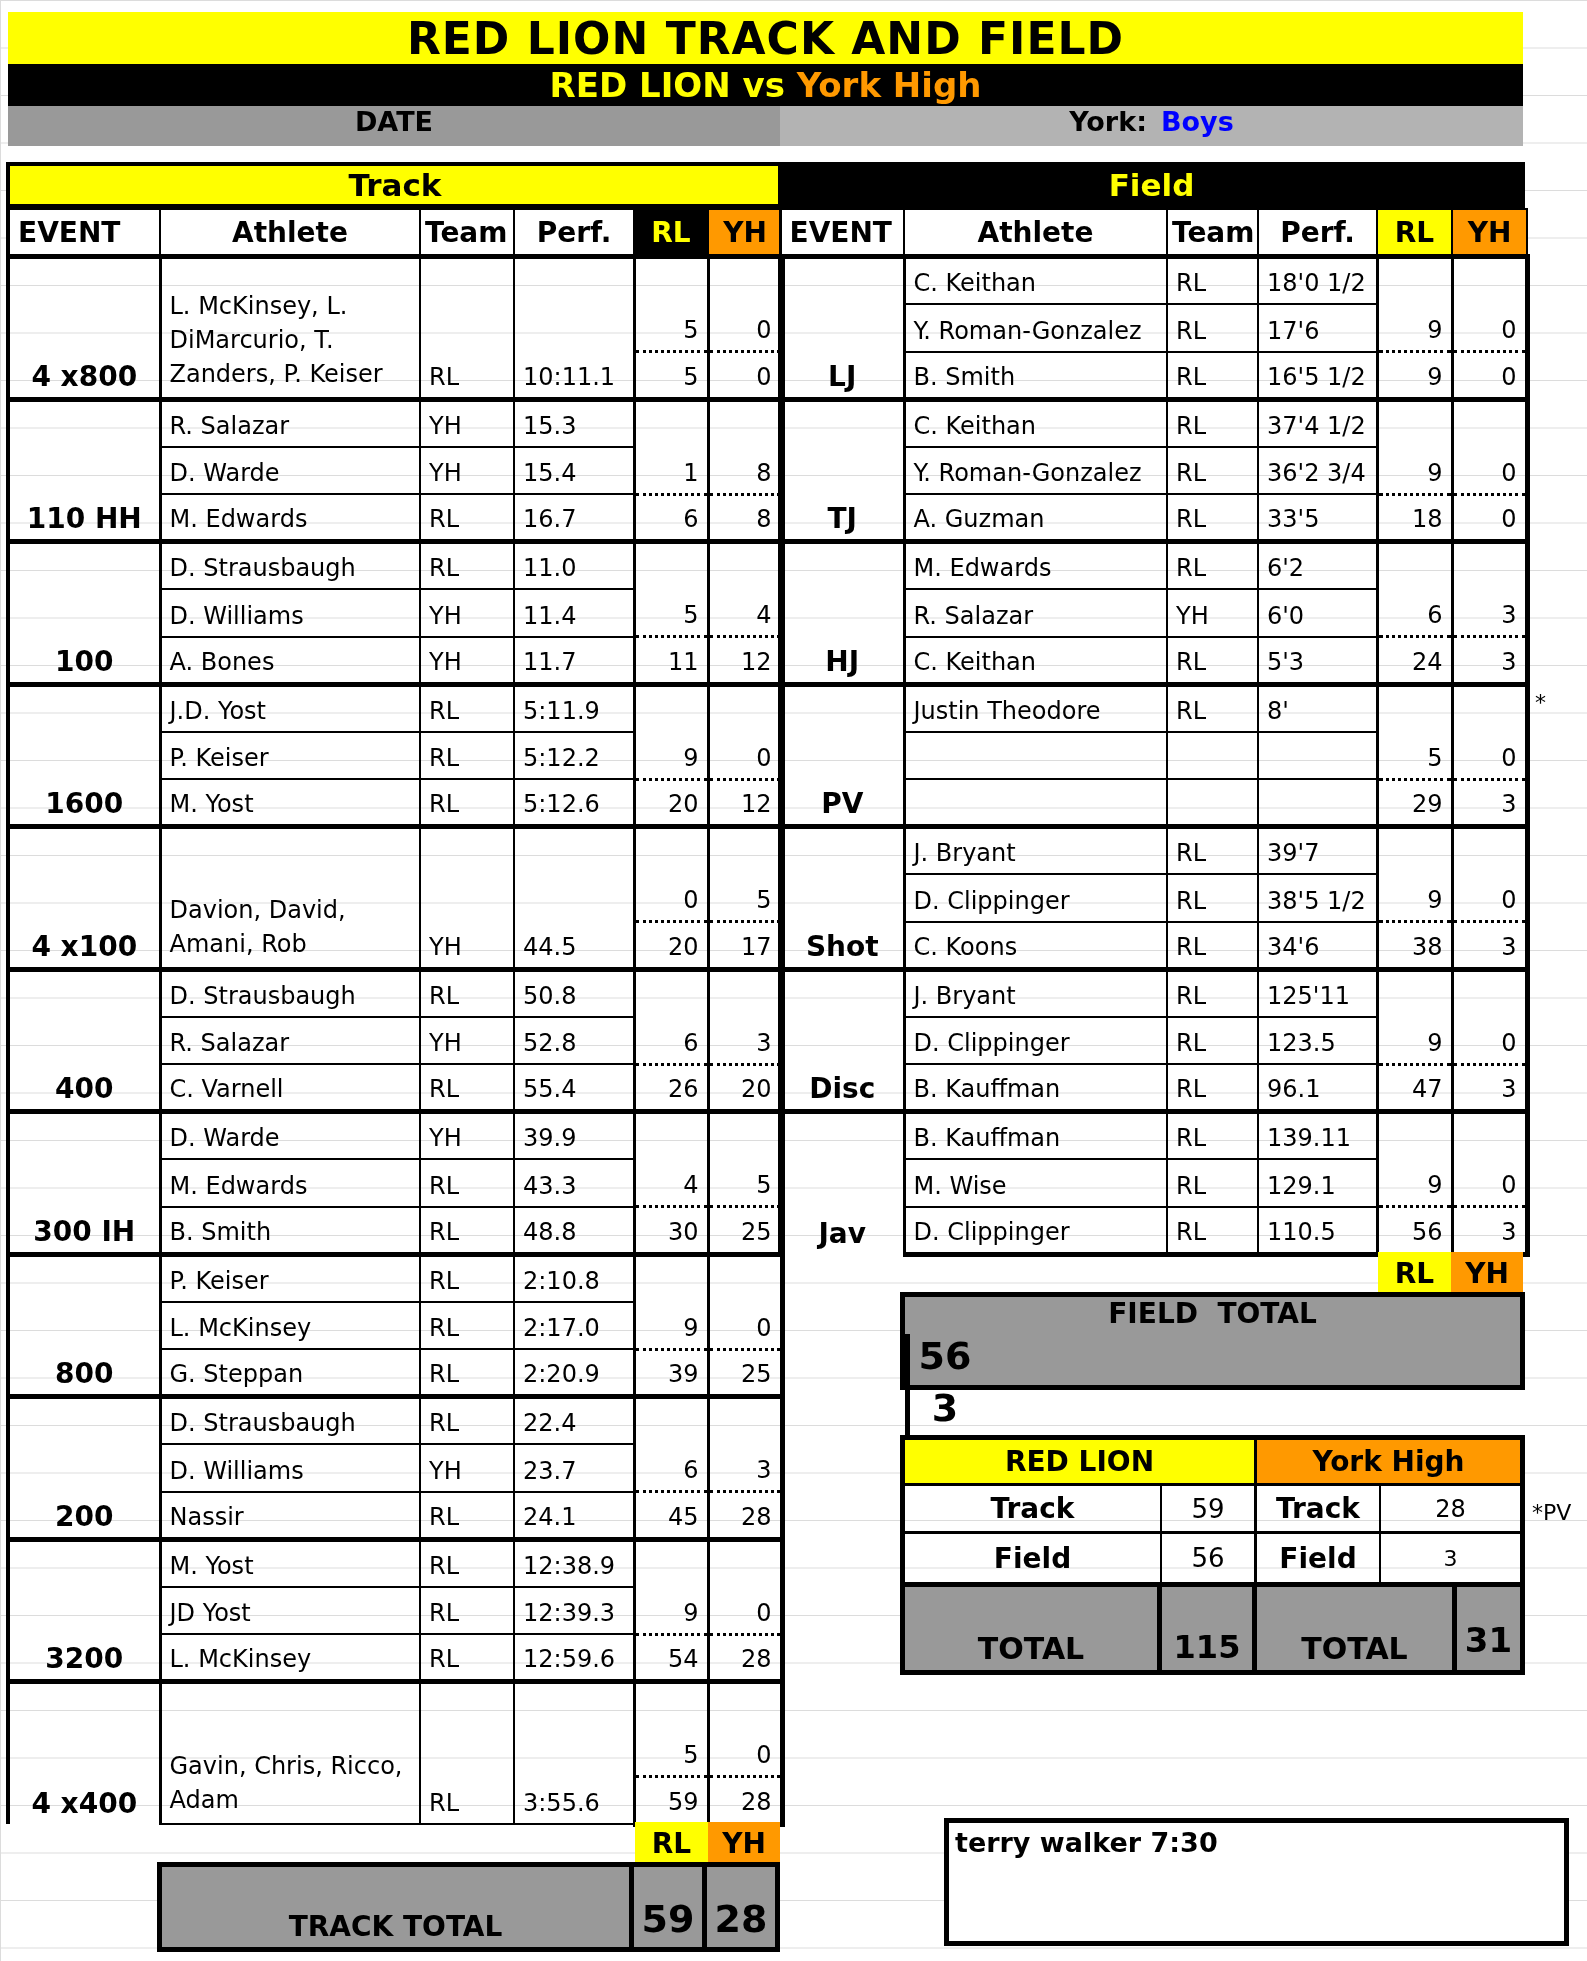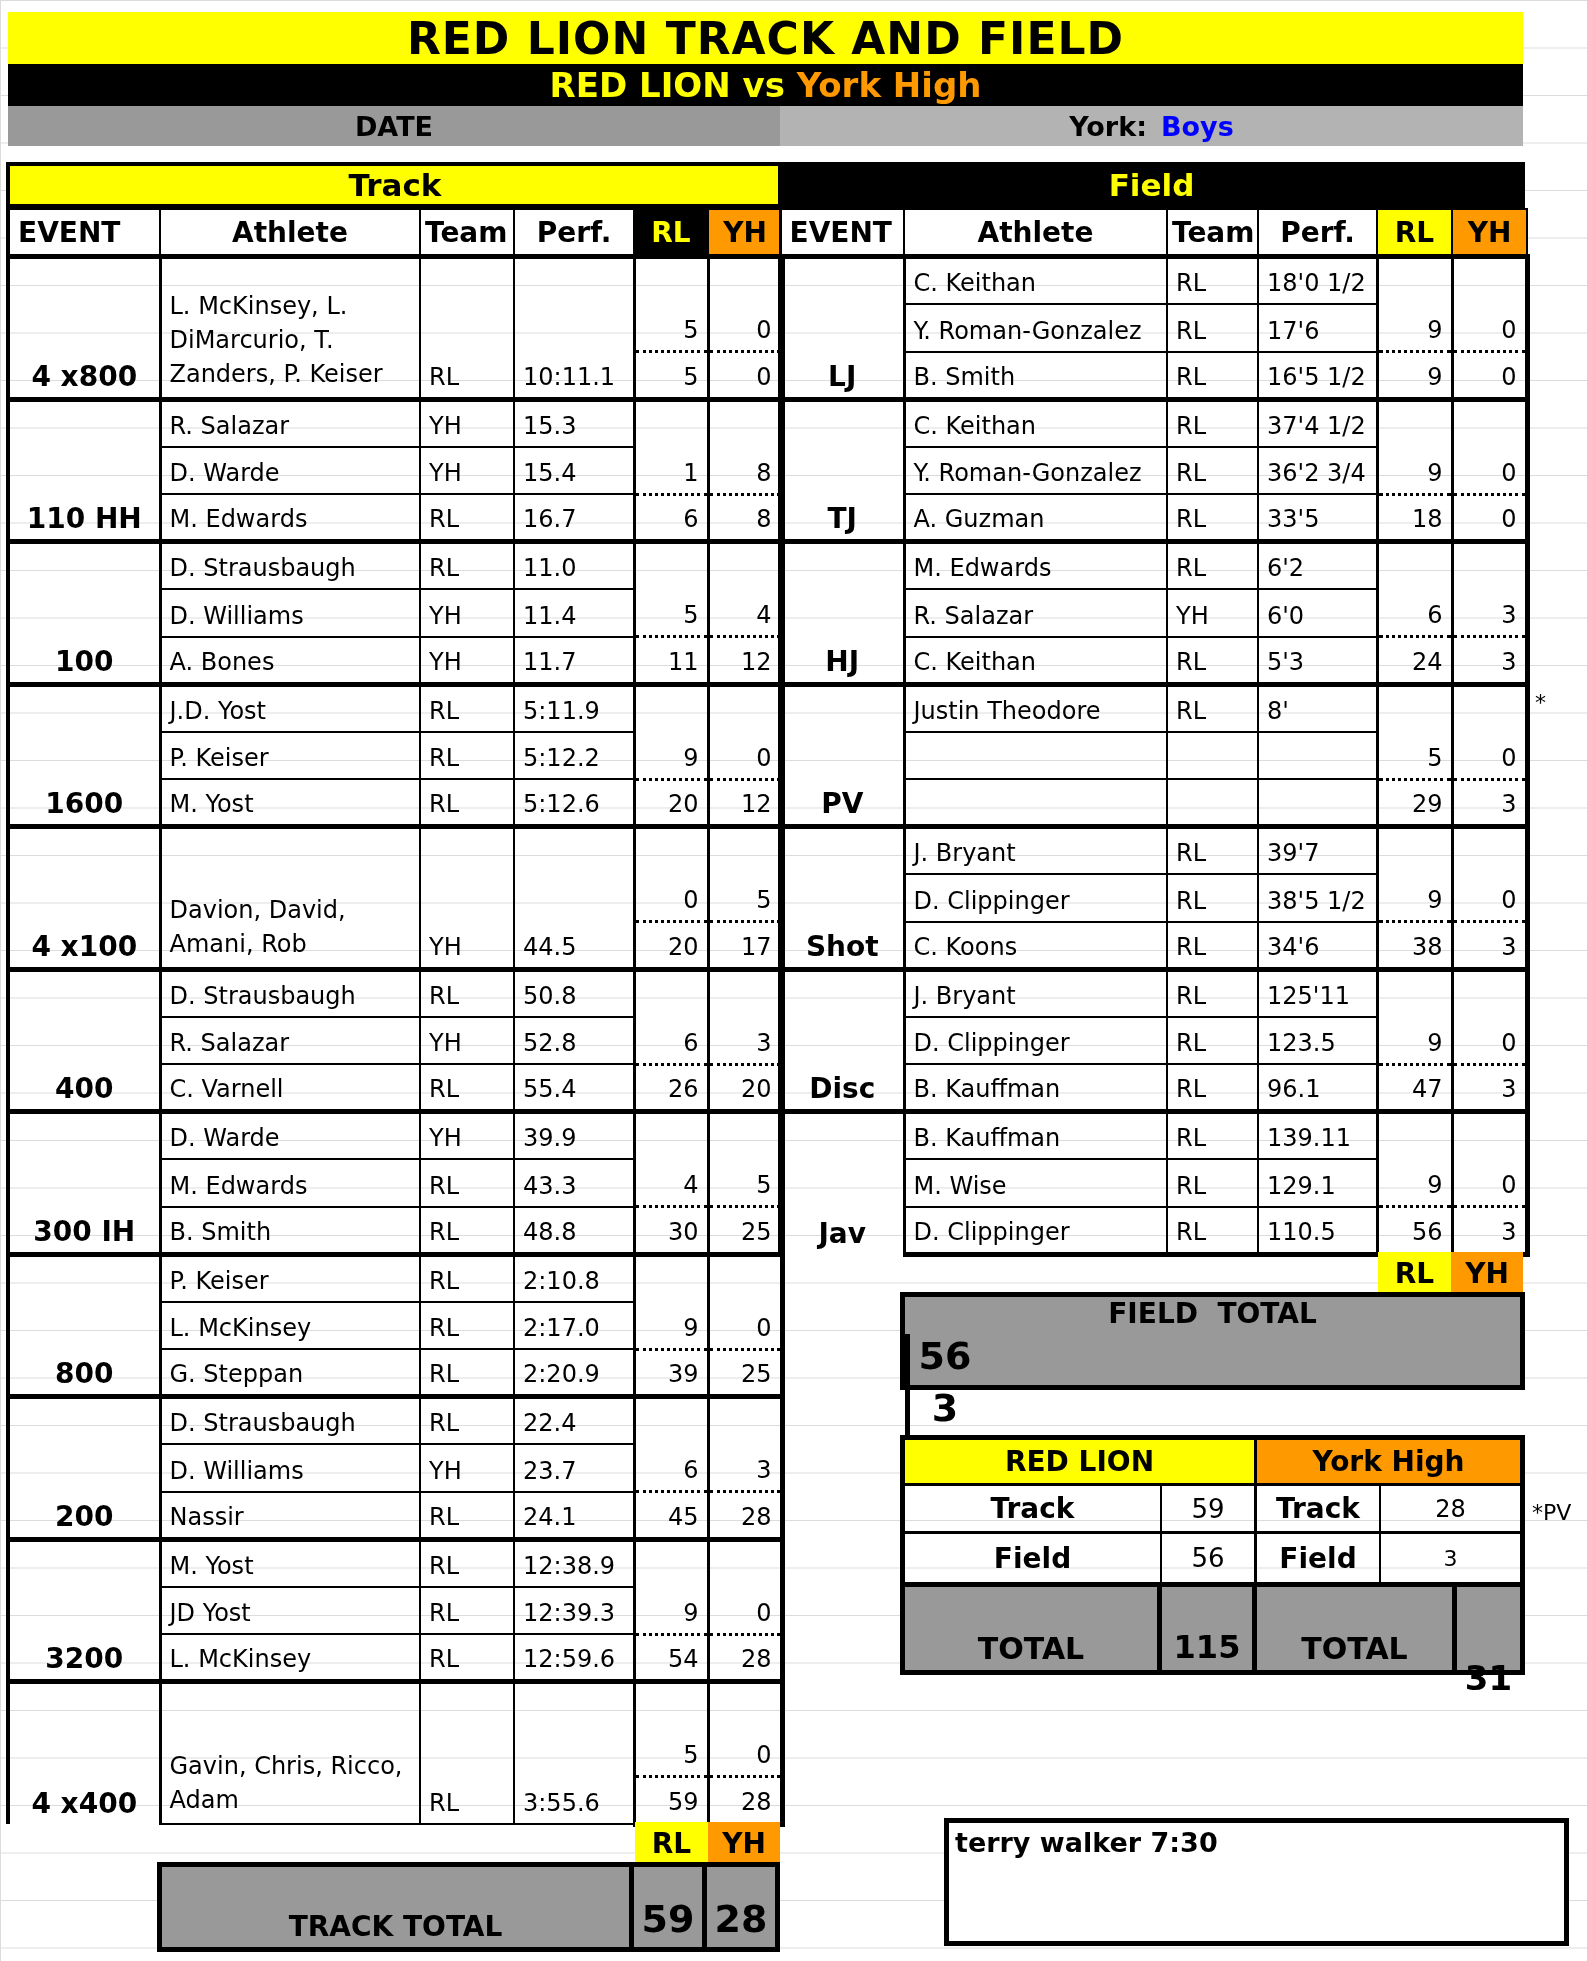--- a/index.html
+++ b/index.html
@@ -7,21 +7,21 @@
   .grid{position:absolute;inset:0;
     background-image:
       linear-gradient(to right, #dcdcdc 1px, transparent 1px),
       linear-gradient(to bottom, #dcdcdc 1px, transparent 1px);
     background-size:1587px 47.5px, 1587px 47.5px;}
   .abs{position:absolute;box-sizing:border-box;}
   .title{left:8px;top:12px;width:1515px;height:52px;background:#ffff00;display:flex;align-items:center;justify-content:center;font-weight:bold;font-size:44px;letter-spacing:1px;}
   .subtitle{left:8px;top:64px;width:1515px;height:42px;background:#000;display:flex;align-items:center;justify-content:center;font-weight:bold;font-size:34px;}
   .subtitle .rl{color:#ffff00;}
   .subtitle .yh{color:#ff9900;}
-  .daterow{top:106px;height:40px;display:flex;align-items:center;font-weight:bold;font-size:27px;}
+  .daterow{top:106px;height:40px;display:flex;font-weight:bold;font-size:27px;}
   .date{left:8px;width:772px;background:#999999;justify-content:center;}
   .team{left:780px;width:743px;background:#b3b3b3;justify-content:center;}
   .team .boys{color:#0000ff;margin-left:14px;}
   .secthead{top:162px;height:46px;display:flex;align-items:center;justify-content:center;font-weight:bold;font-size:31px;border:4px solid #000;}
   .track-h{left:6px;width:774px;background:#ffff00;border-right:none;}
   .field-h{left:778px;width:747px;background:#000;color:#ffff00;}
   table{border-collapse:collapse;position:absolute;table-layout:fixed;}
   td{box-sizing:border-box;padding:0 8px;font-size:24px;height:47.5px;white-space:nowrap;overflow:hidden;}
   .colh td{font-weight:bold;font-size:28px;text-align:center;border:2px solid #000;background:#fff;}
   .colh td.rlh{background:#000;color:#ffff00;}
@@ -531,19 +531,19 @@
 
   <div class="abs smallhdr" style="left:0;top:94px;width:257px;height:48px;border-right:2px solid #000;">Field</div>
   <div class="abs" style="left:257px;top:94px;width:95px;height:48px;border-right:3px solid #000;font-size:26px;display:flex;align-items:center;justify-content:center;">56</div>
   <div class="abs smallhdr" style="left:352px;top:94px;width:124px;height:48px;border-right:2px solid #000;">Field</div>
   <div class="abs" style="left:476px;top:94px;width:139px;height:48px;font-size:22px;display:flex;align-items:center;justify-content:center;">3</div>
 
   <div class="abs" style="left:0;top:142px;width:615px;height:88px;background:#999999;border-top:5px solid #000;"></div>
   <div class="abs" style="left:0;top:147px;width:257px;height:83px;border-right:5px solid #000;font-weight:bold;font-size:30px;display:flex;align-items:flex-end;justify-content:center;padding-bottom:4px;box-sizing:border-box;">TOTAL</div>
   <div class="abs" style="left:257px;top:147px;width:95px;height:83px;border-right:5px solid #000;font-weight:bold;font-size:32px;display:flex;align-items:flex-end;justify-content:center;padding-bottom:4px;box-sizing:border-box;">115</div>
   <div class="abs" style="left:352px;top:147px;width:200px;height:83px;border-right:5px solid #000;font-weight:bold;font-size:30px;display:flex;align-items:flex-end;justify-content:center;padding-bottom:4px;box-sizing:border-box;">TOTAL</div>
-  <div class="abs" style="left:552px;top:147px;width:63px;height:83px;font-weight:bold;font-size:34px;display:flex;align-items:flex-end;justify-content:center;padding-bottom:10px;box-sizing:border-box;margin-top:38px;">31</div>
+  <div class="abs" style="left:552px;top:147px;width:63px;height:83px;font-weight:bold;font-size:34px;display:flex;align-items:flex-end;justify-content:center;padding-bottom:10px;box-sizing:border-box;">31</div>
 </div>
 <div class="abs note" style="left:1532px;top:1500px;">*PV</div>
 
 <div class="abs" style="left:944px;top:1818px;width:625px;height:128px;border:5px solid #000;background:#fff;">
   <div style="font-weight:bold;font-size:27px;padding:4px 6px;">terry walker 7:30</div>
 </div>
 
 </body></html>

